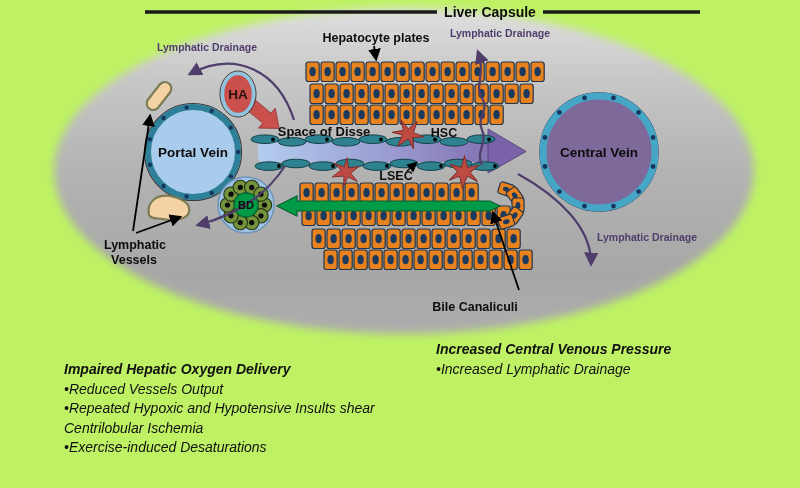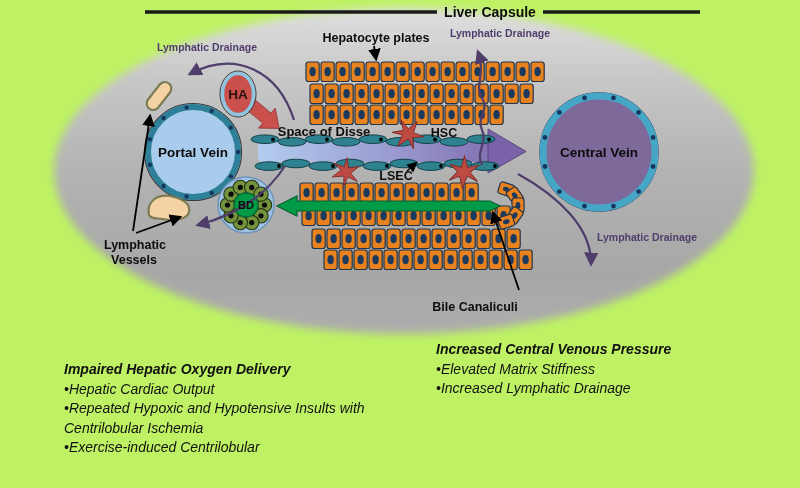--- a/index.html
+++ b/index.html
@@ -425,25 +425,24 @@
   <text x="599" y="157" text-anchor="middle" class="lbl" font-size="13.5">Central Vein</text>
   <text x="246" y="209" text-anchor="middle" class="lbl" font-size="11">BD</text>
   <text x="135" y="249" text-anchor="middle" class="lbl" font-size="12.5">Lymphatic</text>
   <text x="134" y="264" text-anchor="middle" class="lbl" font-size="12.5">Vessels</text>
   <text x="475" y="311" text-anchor="middle" class="lbl" font-size="12.5">Bile Canaliculi</text>
 </svg>
 
   <div class="panel panel-left">
     <div class="panel-title">Impaired Hepatic Oxygen Delivery</div>
     <div>
-        <div class="bullet">Hepatic Cardiac Output</div>
-        <div class="bullet">Repeated Hypoxic and Hypotensive Insults with Centrilobular Ischemia</div>
-        <div class="bullet">Exercise-induced Centrilobular</div>
+        <div class="bullet">Reduced Vessels Output</div>
+        <div class="bullet">Repeated Hypoxic and Hypotensive Insults shear Centrilobular Ischemia</div>
+        <div class="bullet">Exercise-induced Desaturations</div>
       </div>
   </div>
   <div class="panel panel-right">
     <div class="panel-title">Increased Central Venous Pressure</div>
     <div>
-        <div class="bullet">Elevated Matrix Stiffness</div>
         <div class="bullet">Increased Lymphatic Drainage</div>
       </div>
   </div>
 </div>
 
 </body></html>

